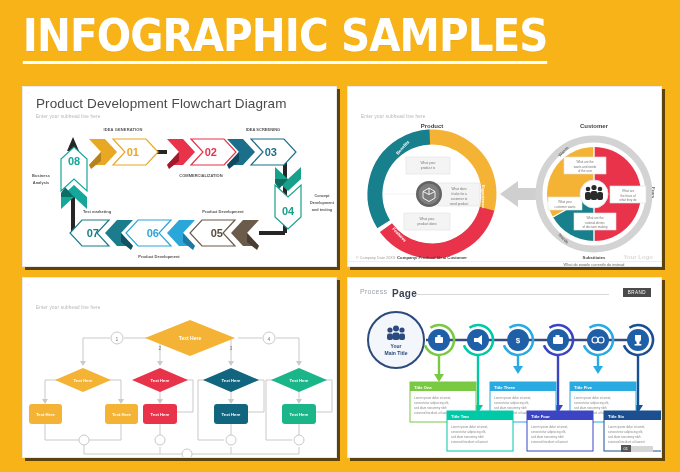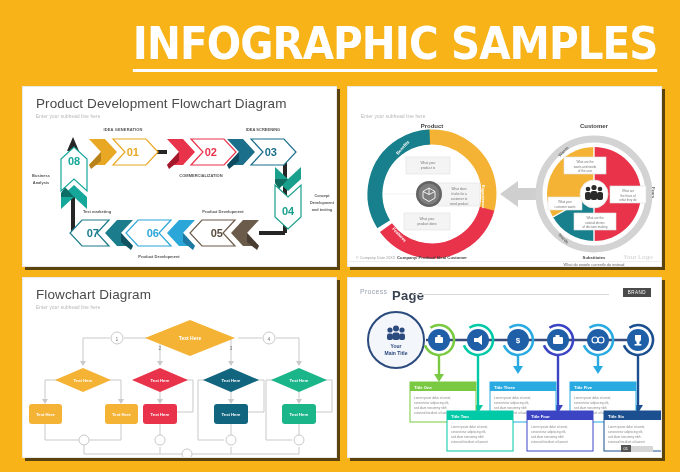--- a/index.html
+++ b/index.html
@@ -4,21 +4,21 @@
 <style>
   html,body{margin:0;padding:0;}
   body{
     width:680px;height:472px;overflow:hidden;
     background:#F8B319;
     font-family:"Liberation Sans",sans-serif;
     position:relative;
   }
   
   #header{
-    height:78px;display:flex;align-items:center;justify-content:flex-end;margin-top:8px;
+    height:78px;display:flex;align-items:center;justify-content:flex-start;
   }
   #header-title{
     color:#FFFFFF;
     font-family:"DejaVu Sans",sans-serif;
     font-weight:bold;
     font-size:44px;
     letter-spacing:-1px;
     line-height:1;
     transform:scaleX(0.92);
     text-shadow:0 1px 0 rgba(0,0,0,.04);
@@ -240,21 +240,20 @@
         <text x="242" y="147" text-anchor="middle" style="font-size:3.8px;fill:#666">What do people currently do instead</text>
       </g>
     </svg>
 
     <div style="position:absolute;left:0;bottom:4px;width:100%;border-top:1px solid #eee;"></div>
     <div class="tiny" style="position:absolute;left:8px;bottom:6px;">© Company Date 20XX</div>
     <div style="position:absolute;right:8px;bottom:6px;font-size:6px;color:#d9d9d9;font-weight:bold;">Your Logo</div>
   </div>
 
   <div class="panel">
-    <div class="p-title">Flowchart Diagram</div>
     <div class="p-sub">Enter your subhead line here</div>
 
     <svg width="320" height="145" viewBox="0 0 320 145" style="position:absolute;left:4px;top:38px;">
       <g stroke="#c9c9c9" stroke-width="1" fill="none">
 
         <line x1="56" y1="22" x2="83" y2="22"></line>
         <line x1="97" y1="22" x2="141" y2="22"></line>
         <line x1="186" y1="22" x2="197" y2="22"></line>
         <line x1="211" y1="22" x2="235" y2="22"></line>
         <line x1="249" y1="22" x2="272" y2="22"></line>
@@ -365,21 +364,21 @@
         <circle cx="133" cy="124" r="5"></circle>
         <circle cx="204" cy="124" r="5"></circle>
         <circle cx="272" cy="124" r="5"></circle>
         <circle cx="160" cy="138" r="5"></circle>
       </g>
     </svg>
   </div>
 
   <div class="panel">
     <div style="position:absolute;left:12px;top:10px;font-size:7px;color:#9aa3b0;letter-spacing:.3px;">Process</div>
-    <div style="position:absolute;left:44px;top:10px;font-size:13px;color:#3a4352;font-weight:bold;letter-spacing:.3px;">Page</div>
+    <div style="position:absolute;left:44px;top:10px;font-size:10px;color:#3a4352;font-weight:bold;letter-spacing:.3px;">Page</div>
     <div style="position:absolute;left:66px;top:16px;right:52px;border-top:1px solid #d8d8d8;"></div>
     <div style="position:absolute;right:10px;top:10px;background:#4a4a4a;color:#fff;font-size:4.5px;padding:2px 5px;letter-spacing:.5px;">BRAND</div>
 
     <svg width="320" height="150" viewBox="0 0 320 150" style="position:absolute;left:4px;top:26px;">
 
       <line x1="74" y1="36" x2="286" y2="36" stroke="#3a4c7a" stroke-width="2.4"></line>
 
       <g>
         <circle cx="44" cy="36" r="28" fill="#f3f6fa" stroke="#2b4a7d" stroke-width="2"></circle>
         <g fill="#2b4a7d" transform="translate(44,28)">

